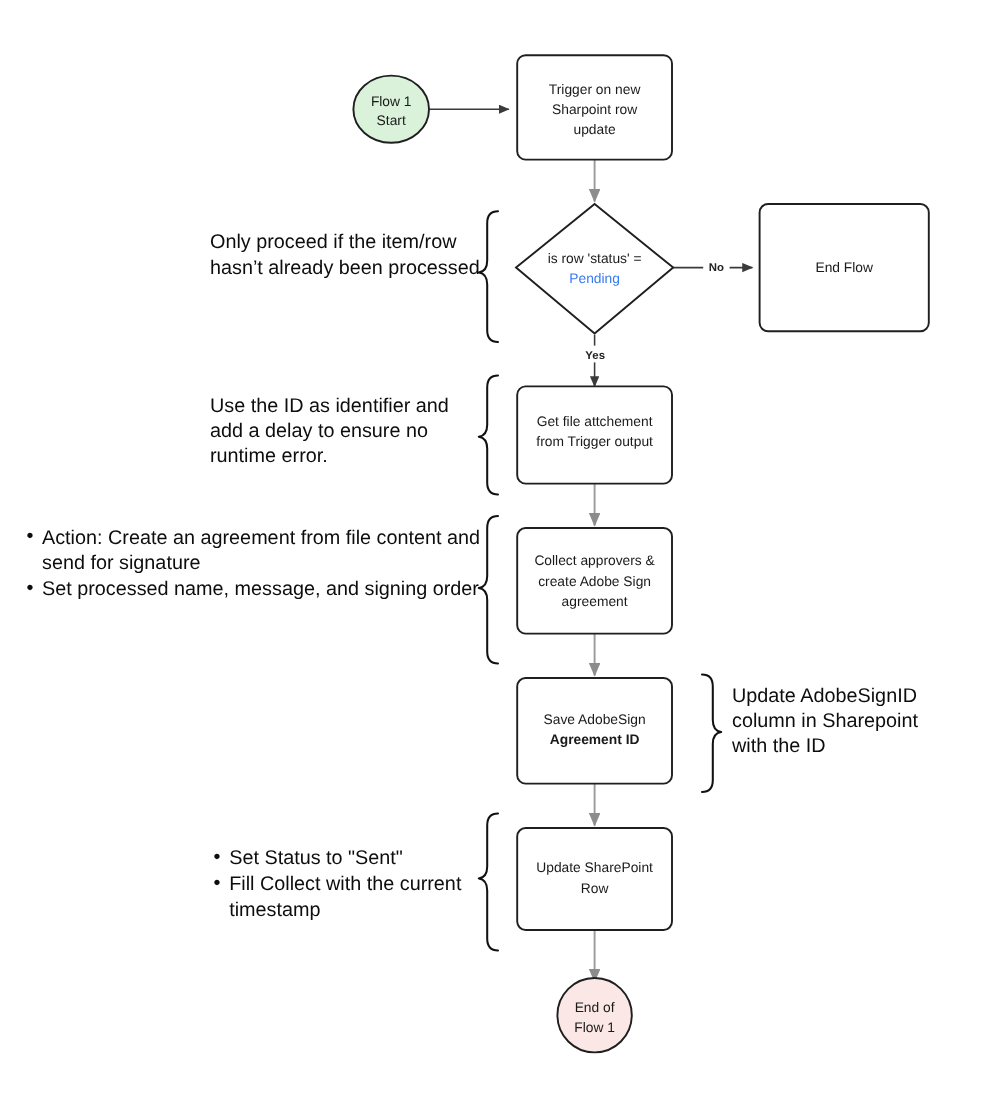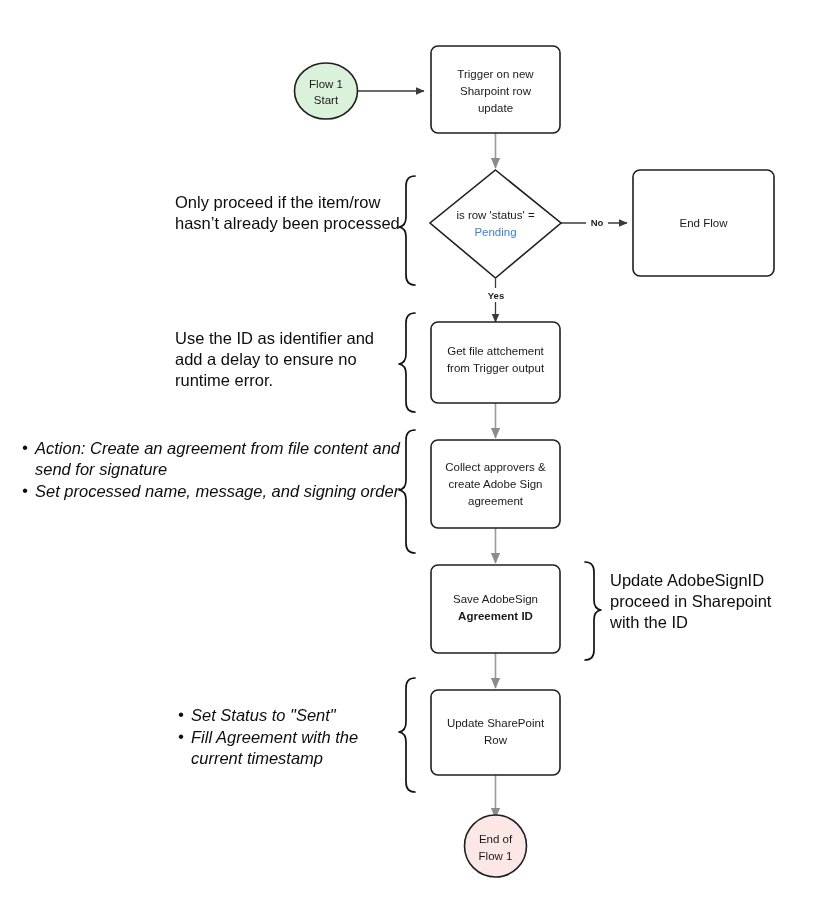--- a/index.html
+++ b/index.html
@@ -89,21 +89,20 @@
   }
   .annotation-list {
     position: absolute;
     font-family: "Liberation Sans", sans-serif;
     font-size: 16.5px;
     line-height: 1.28;
     color: #0d0d0d;
     margin: 0;
     padding: 0;
     list-style: none;
-    font-style: italic;
   }
   .annotation-list li {
     position: relative;
     padding-left: 13px;
     margin-bottom: 1px;
   }
   .annotation-list li::before {
     content: "\2022";
     position: absolute;
     left: 0;
@@ -202,20 +201,20 @@
 
   <div class="annotation an-b">Use the ID as identifier and add a delay to ensure no runtime error.</div>
 
   <div class="annotation an-a">Only proceed if the item/row hasn’t already been processed</div>
 
   <ul class="annotation-list an-c">
     <li>Action: Create an agreement from file content and send for signature</li>
     <li>Set processed name, message, and signing order</li>
   </ul>
 
-  <div class="annotation an-d">Update AdobeSignID proceed in Sharepoint with the ID</div>
+  <div class="annotation an-d">Update AdobeSignID column in Sharepoint with the ID</div>
 
   <ul class="annotation-list an-e">
     <li>Set Status to "Sent"</li>
-    <li>Fill Agreement with the current timestamp</li>
+    <li>Fill Collect with the current timestamp</li>
   </ul>
 
 </div>
 
 </body></html>

